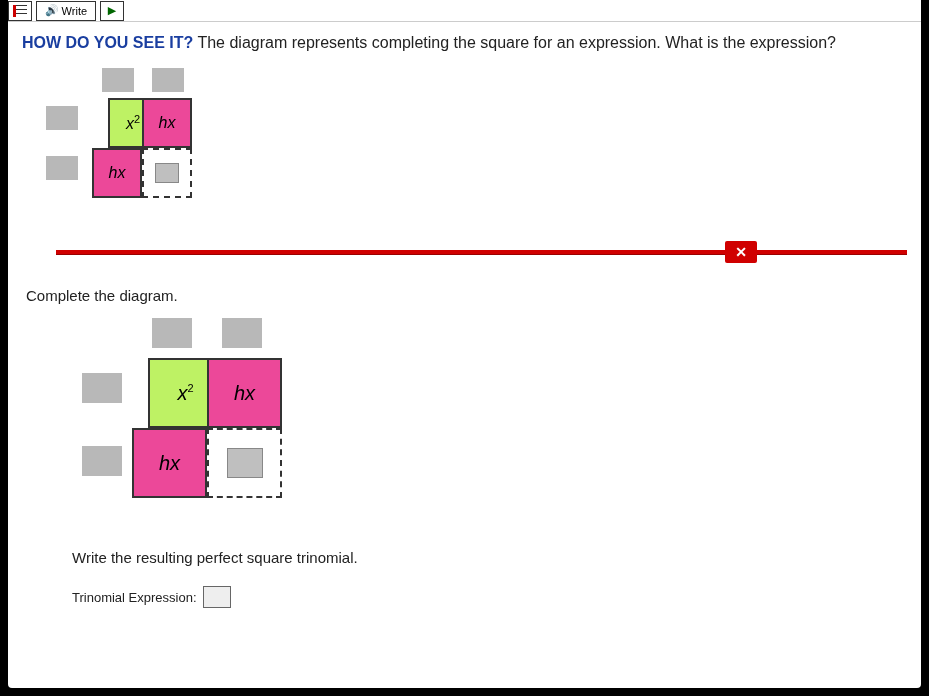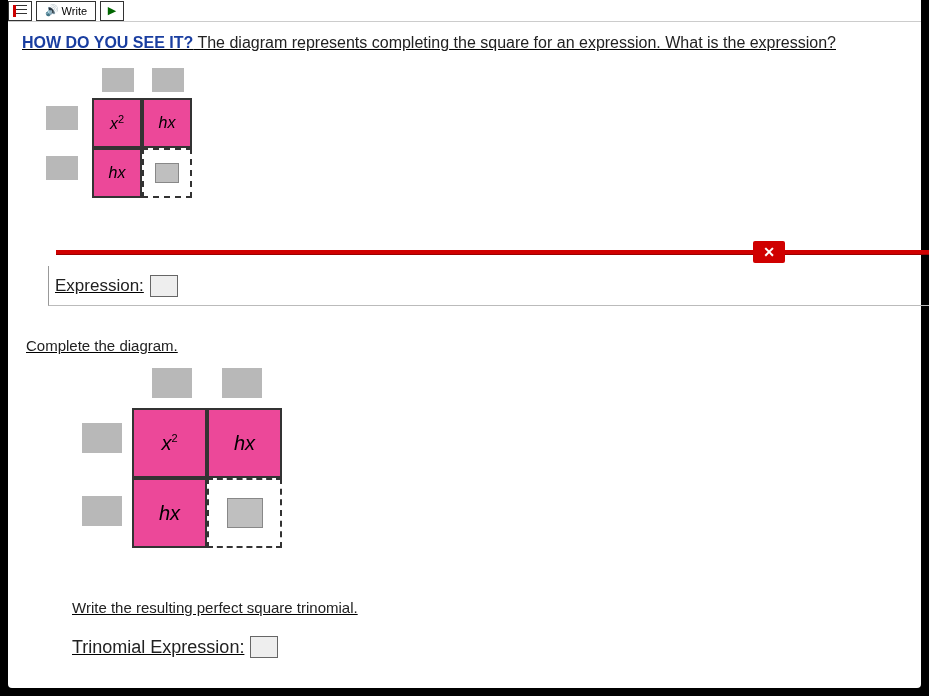--- a/index.html
+++ b/index.html
@@ -37,21 +37,21 @@
   }
   .tool-icon { width: 24px; }
   .listen-btn { width: 60px; gap: 3px; padding: 0 4px; }
   .play-btn { width: 24px; }
   .lines-glyph {
     display: inline-block;
     width: 14px; height: 12px;
     background: repeating-linear-gradient(to bottom, #333 0 1px, transparent 1px 4px);
     border-left: 3px solid #c00;
   }
-  .content { padding: 12px 0 0 14px; text-decoration: underline; }
+  .content { padding: 12px 28px 0 14px; }
   .question-title { font-size: 16px; margin-bottom: 16px; }
   .q-bold { color: #1a3ea0; font-weight: bold; }
   .q-text { color: #222; }
 
   
   .diagram-wrap { position: relative; margin-left: 30px; margin-bottom: 30px; }
   .diagram-area { position: relative; width: 200px; height: 150px; }
   .placeholder {
     position: absolute;
     background: #b8b8b8;
@@ -60,21 +60,21 @@
   .tile {
     position: absolute;
     border: 2px solid #333;
     display: flex;
     align-items: center;
     justify-content: center;
     font-size: 16px;
     font-style: italic;
   }
   .tile sup { font-size: 11px; font-style: normal; }
-  .tile-blue { background: #ec4899; }
+  .tile-blue { background: #bef264; margin-left: 16px; }
   .tile-green { background: #ec4899; }
   .tile-dashed { border: 2px dashed #333; background: #fff; }
   .last-cell-box {
     background: #bfbfbf;
     width: 24px; height: 20px;
     border: 1px solid #888;
   }
 
   
   .red-bar-wrap {
@@ -129,22 +129,22 @@
     color: #222;
     margin: 31px 0 14px 4px;
   }
 
   
   .diag2-wrap { position: relative; margin-left: 60px; margin-bottom: 20px; }
   .diag2-area { position: relative; width: 260px; height: 200px; }
 
   .trinomial-row {
     display: flex;
-    align-items: flex-end;
-    font-size: 18px;
+    align-items: center;
+    font-size: 13px;
     color: #222;
     margin-left: 50px;
     margin-top: 20px;
   }
 </style>
 </head>
 <body>
 
 <div class="page">
 
@@ -189,24 +189,20 @@
       </div>
     </div>
 
     <div class="red-bar-wrap">
       <div class="red-bar"></div>
       <div class="red-x">
         <span>✕</span>
       </div>
     </div>
 
-    <div class="answer-row">
-      <span>Expression:</span>
-      <div class="input-box"></div>
-    </div>
 
     <div class="sub-instr">Complete the diagram.</div>
 
     <div class="diag2-wrap">
       <div class="diag2-area">
         <div class="placeholder" style="left:70px; top:0; width:40px; height:30px;"></div>
         <div class="placeholder" style="left:140px; top:0; width:40px; height:30px;"></div>
         <div class="placeholder" style="left:0px; top:55px; width:40px; height:30px;"></div>
         <div class="placeholder" style="left:0px; top:128px; width:40px; height:30px;"></div>
 

